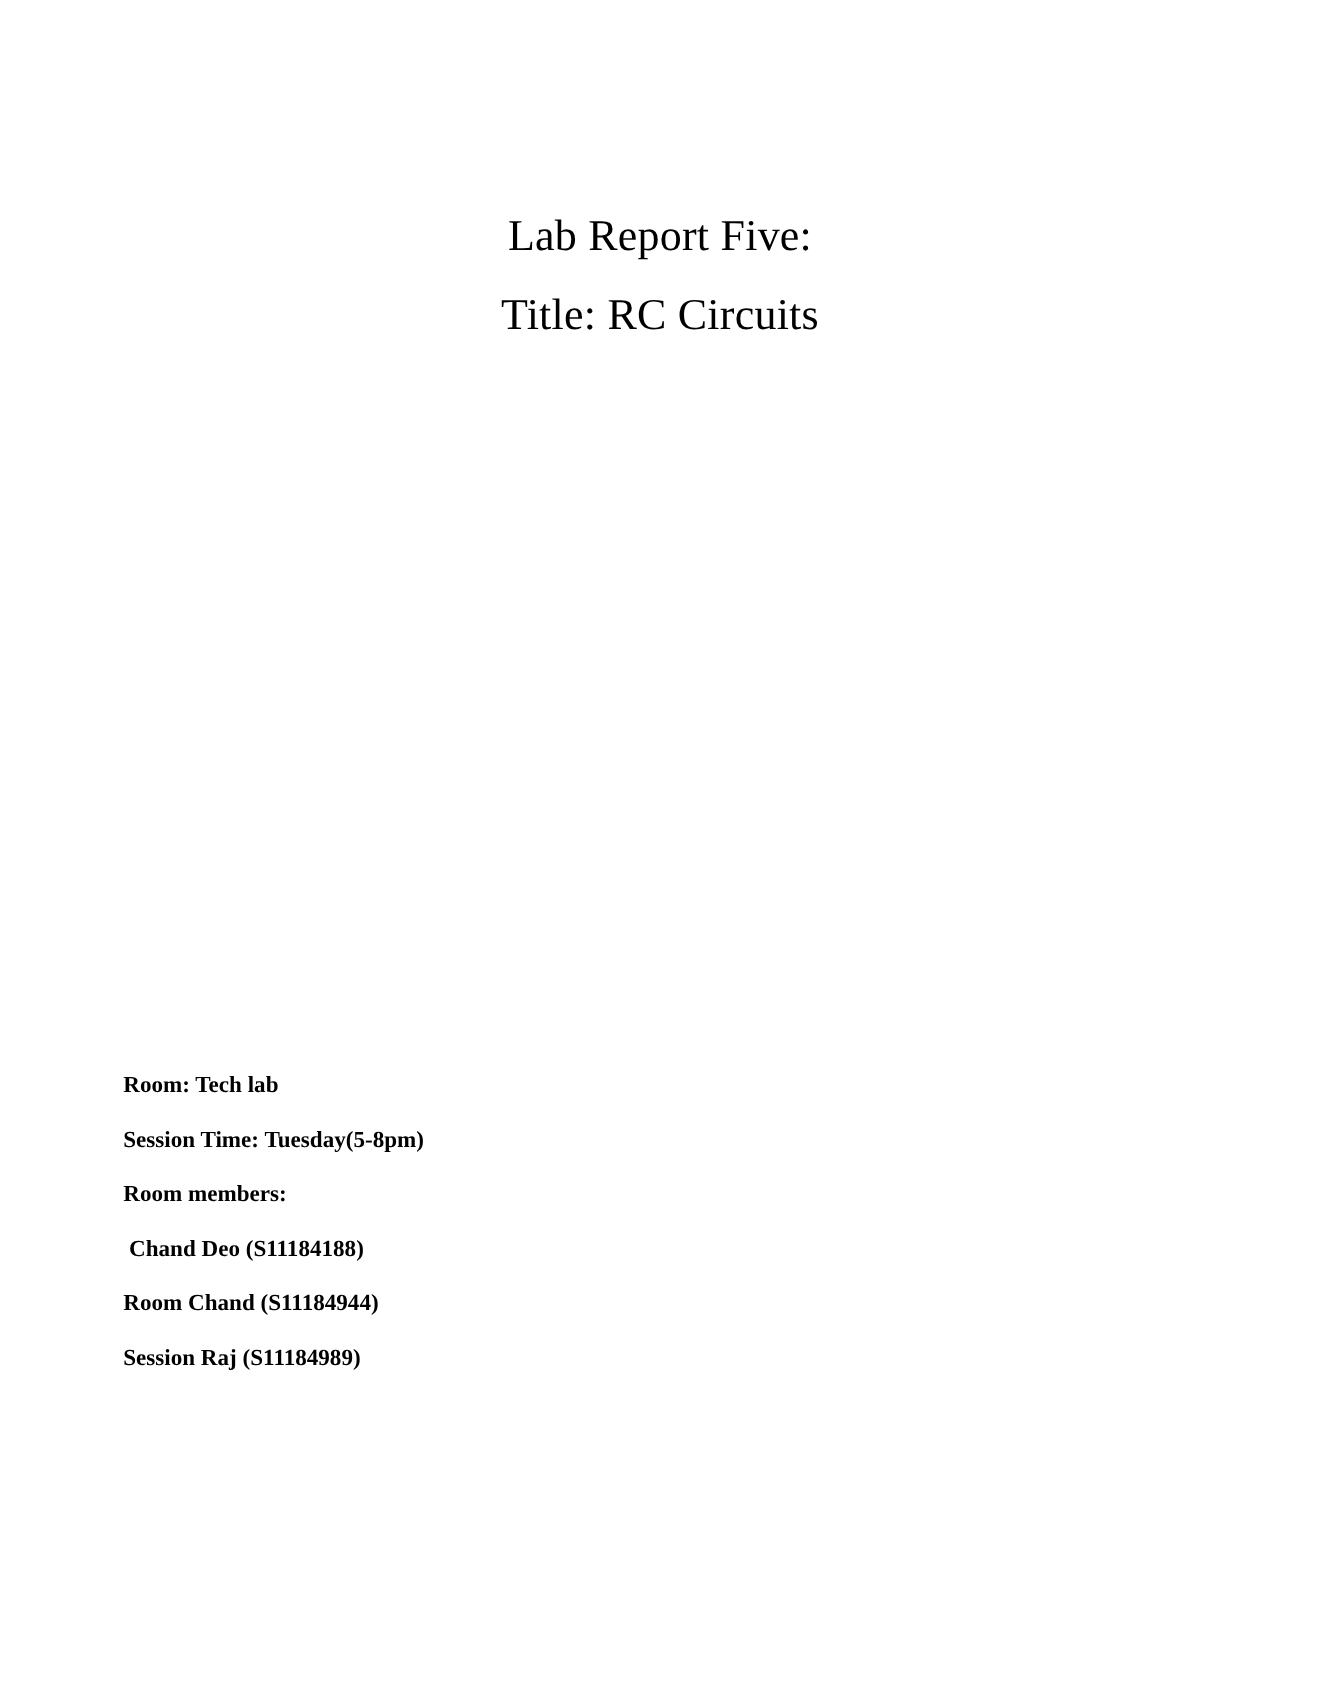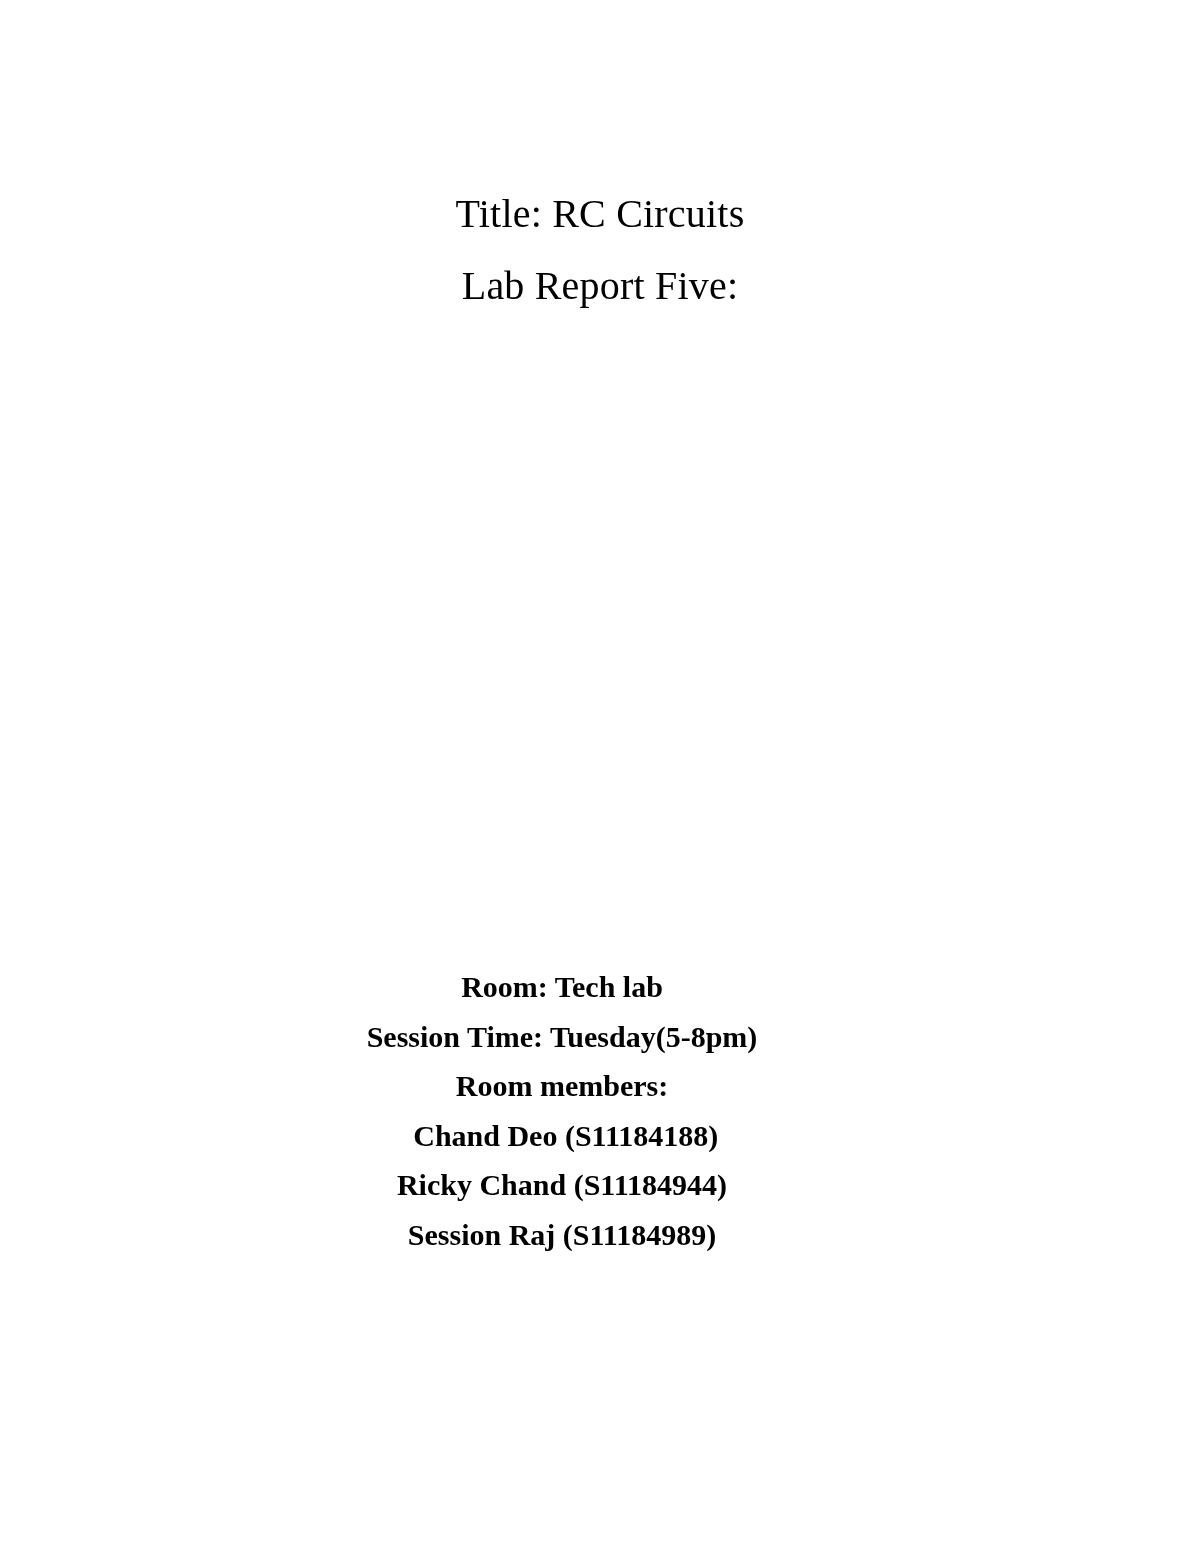--- a/index.html
+++ b/index.html
@@ -32,42 +32,41 @@
     font-weight: normal;
     letter-spacing: 0.2px;
   }
   .meta-block {
     position: absolute;
     top: 962px;
     left: 112px;
     width: 900px;
   }
   .meta-line {
-    font-size: 30px;
+    font-size: 21px;
     line-height: 49.5px;
     font-weight: bold;
     white-space: pre;
-    text-align: center;
   }
   .meta-line .normal {
     font-weight: normal;
   }
 </style>
 </head>
 <body>
 
 <div class="page">
 
   <div class="title-block">
+    <div class="title-line">Lab Report Five:</div>
     <div class="title-line">Title: RC Circuits</div>
-    <div class="title-line">Lab Report Five:</div>
   </div>
 
   <div class="meta-block">
     <div class="meta-line"><span>Room: </span><span>Tech lab</span></div>
     <div class="meta-line"><span>Session Time: </span><span>Tuesday(5-8pm)</span></div>
     <div class="meta-line">Room members:</div>
     <div class="meta-line"> Chand Deo (S11184188)</div>
-    <div class="meta-line">Ricky Chand (S11184944)</div>
+    <div class="meta-line">Room Chand (S11184944)</div>
     <div class="meta-line">Session Raj (S11184989)</div>
   </div>
 
 </div>
 
 </body></html>

